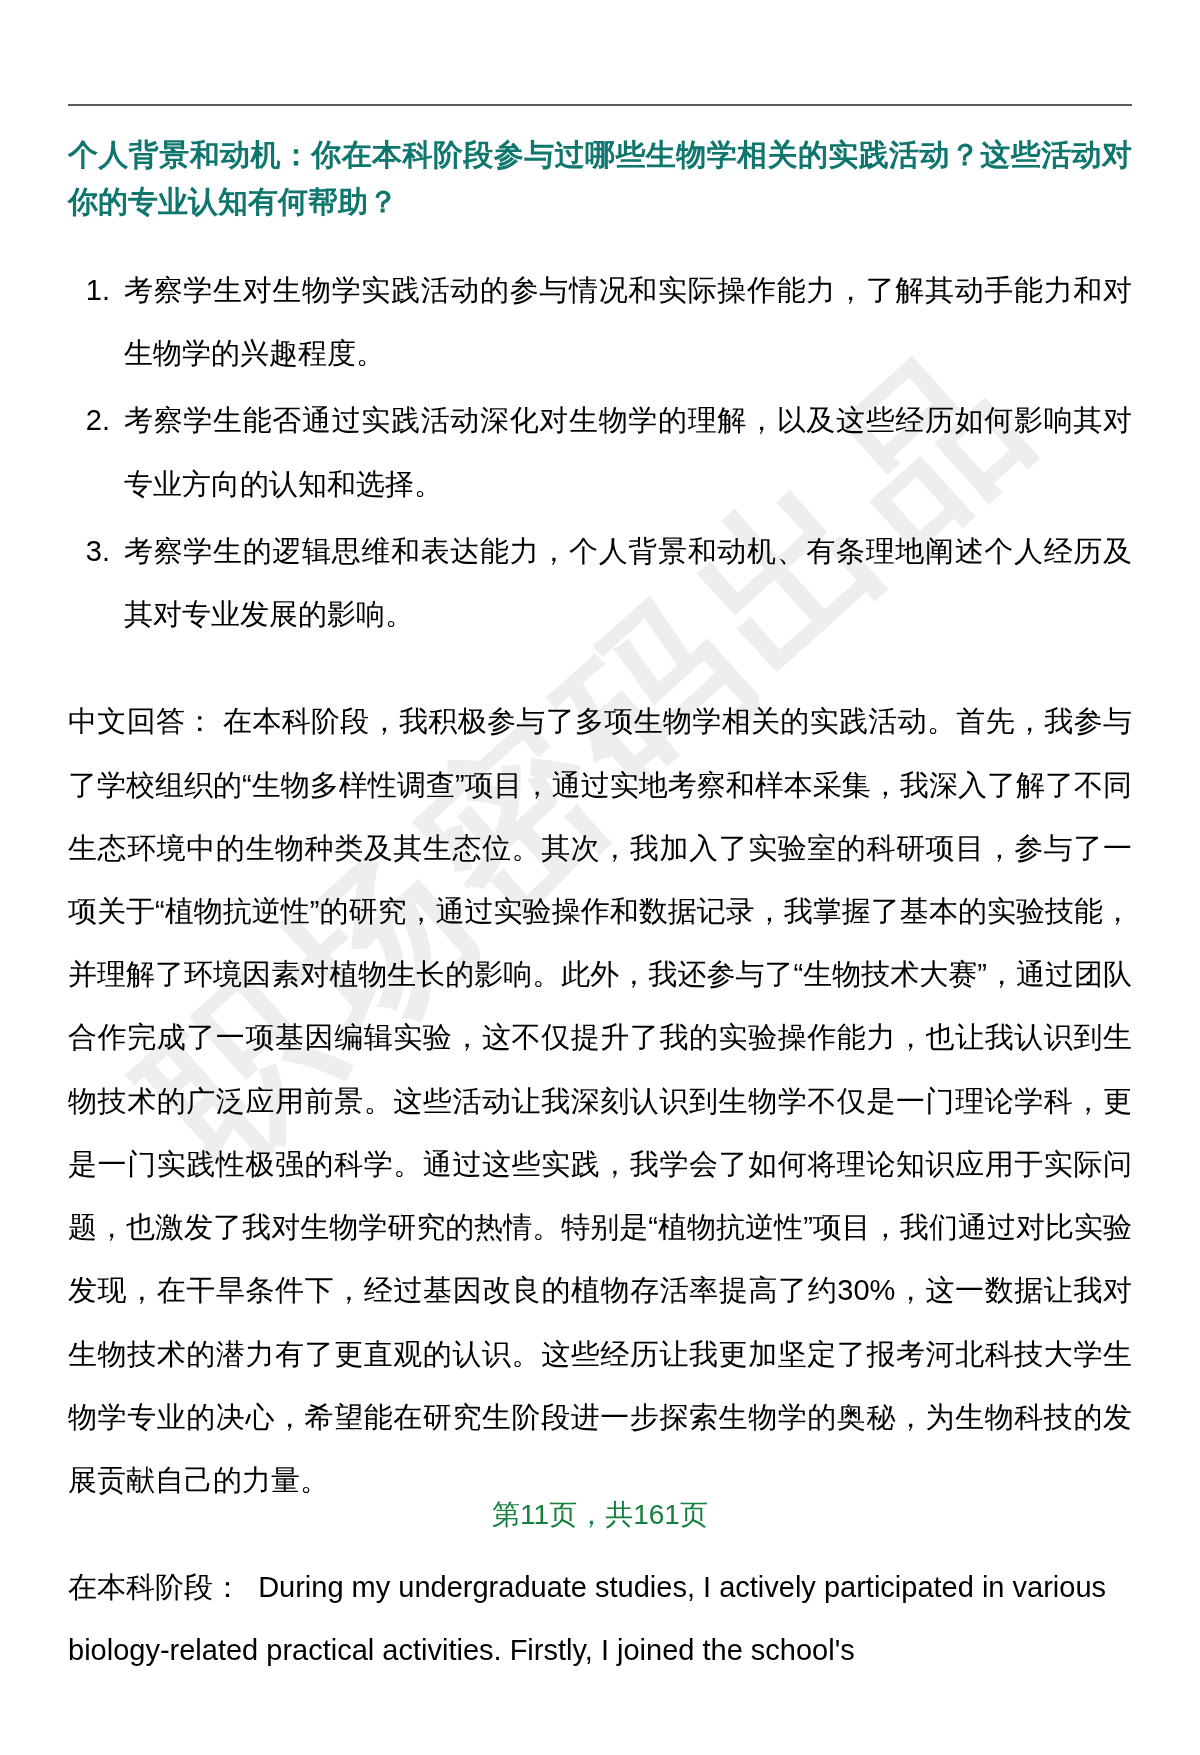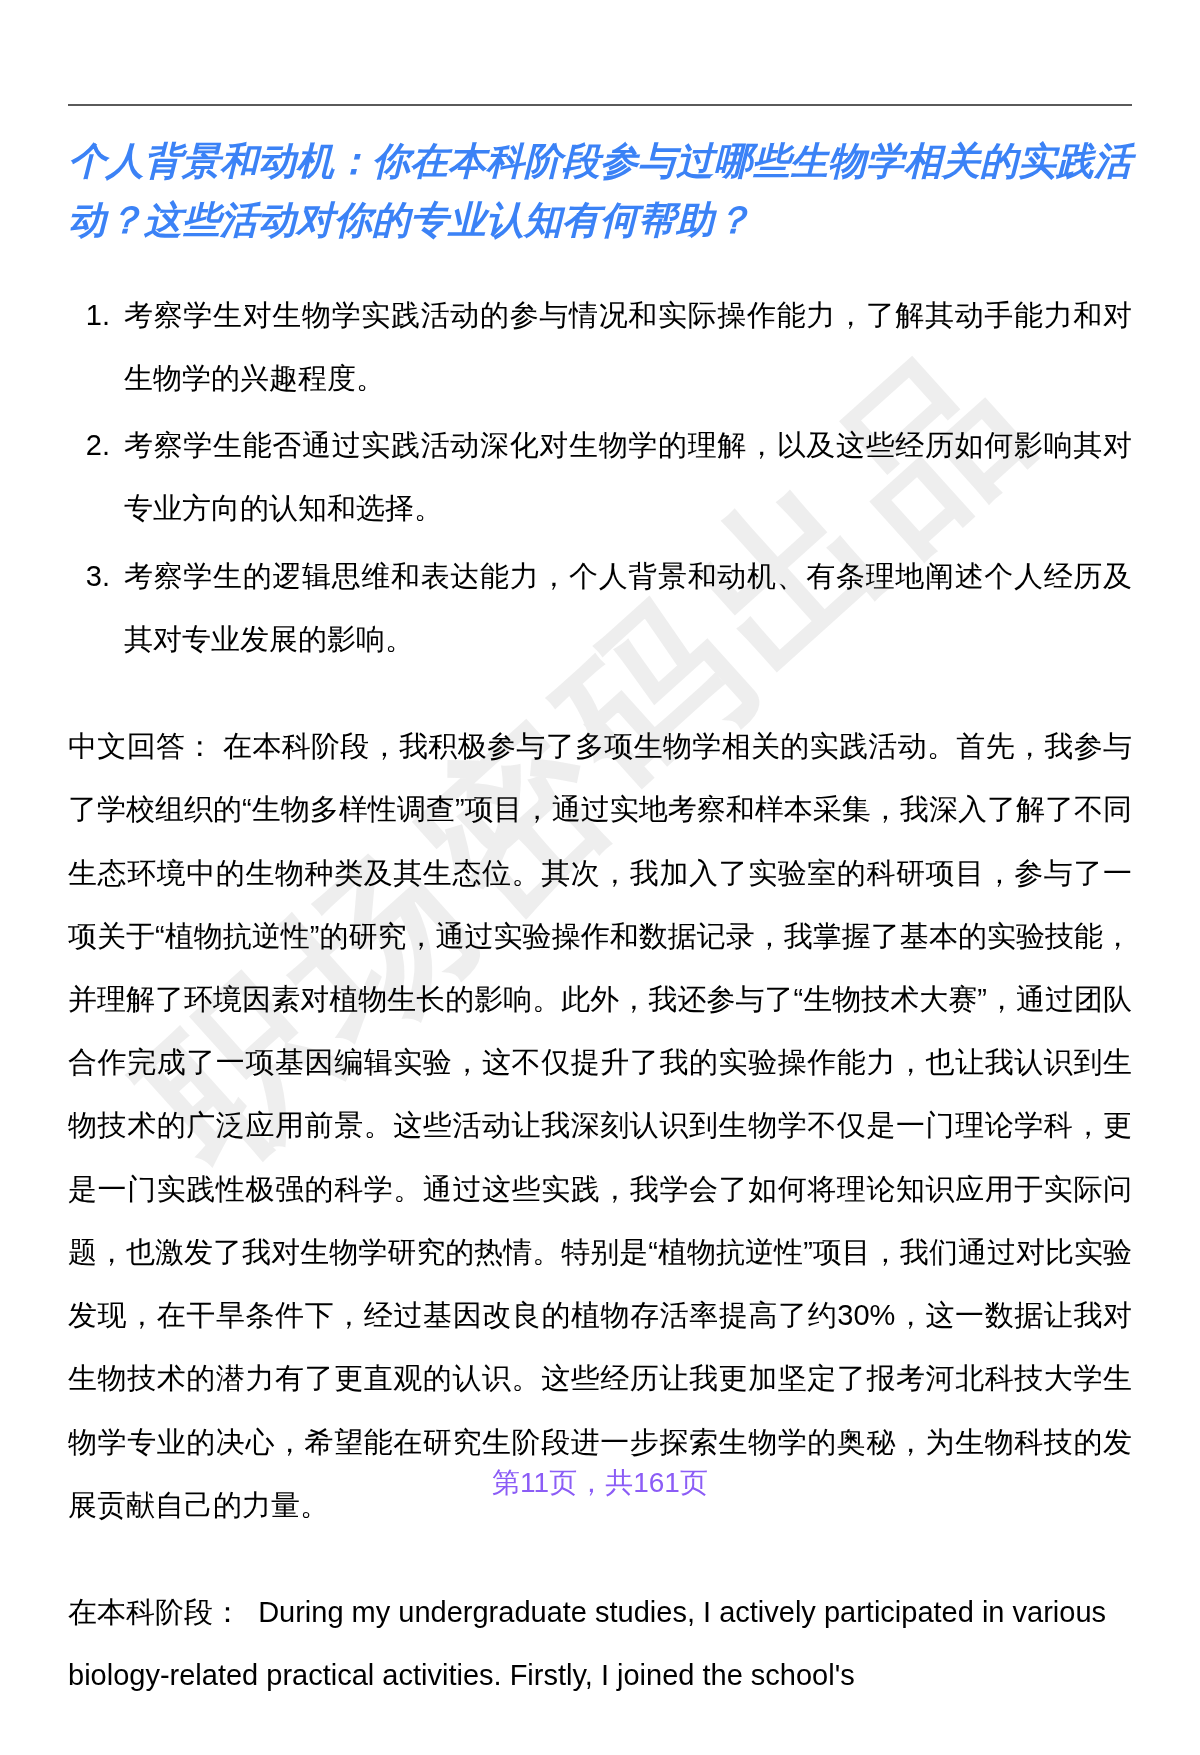--- a/index.html
+++ b/index.html
@@ -40,26 +40,25 @@
     color: #000000;
   }
   .top-divider {
     margin-top: 104px;
     border: none;
     border-top: 2px solid #5a5a5a;
     height: 0;
   }
   .heading {
     margin: 26px 0 0 0;
-    color: #3b82f6;
-    font-size: 38px;
+    color: #0f766e;
+    font-size: 30px;
     font-weight: bold;
     line-height: 1.55;
     text-align: justify;
-    font-style: italic;
   }
   .subheading {
     margin: 38px 0 0 0;
     color: #ff0000;
     font-size: 29px;
     font-weight: bold;
     line-height: 1.4;
   }
   .exam-list {
     margin: 34px 0 0 0;
@@ -82,24 +81,24 @@
     white-space: pre;
   }
   .answer-para.english {
     text-align: left;
     line-height: 2.18;
   }
   .footer {
     position: absolute;
     left: 0;
     right: 0;
-    top: 1464px;
+    top: 1496px;
     text-align: center;
     font-size: 28px;
-    color: #8b5cf6;
+    color: #15803d;
     z-index: 1;
   }
 </style>
 </head>
 <body>
 
 <div class="page">
 
   <div class="watermark">职场密码出品</div>
 

